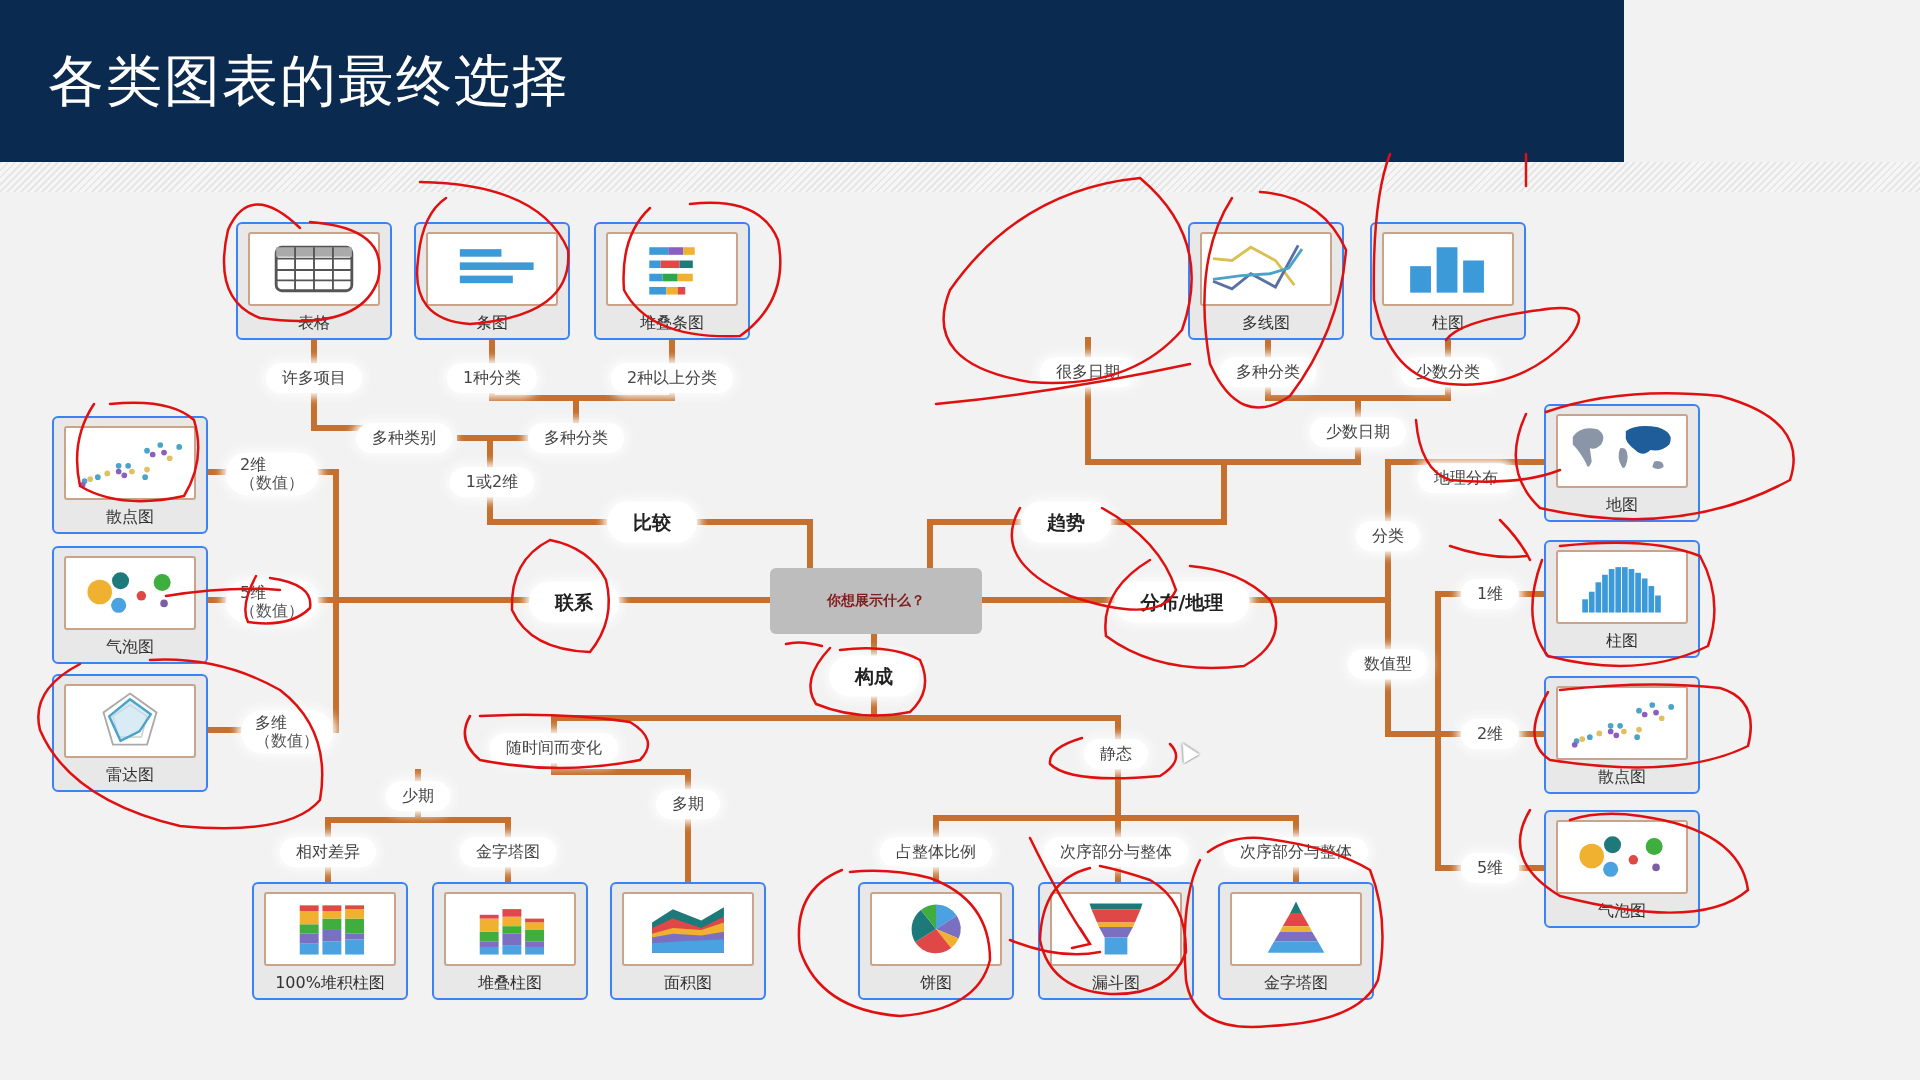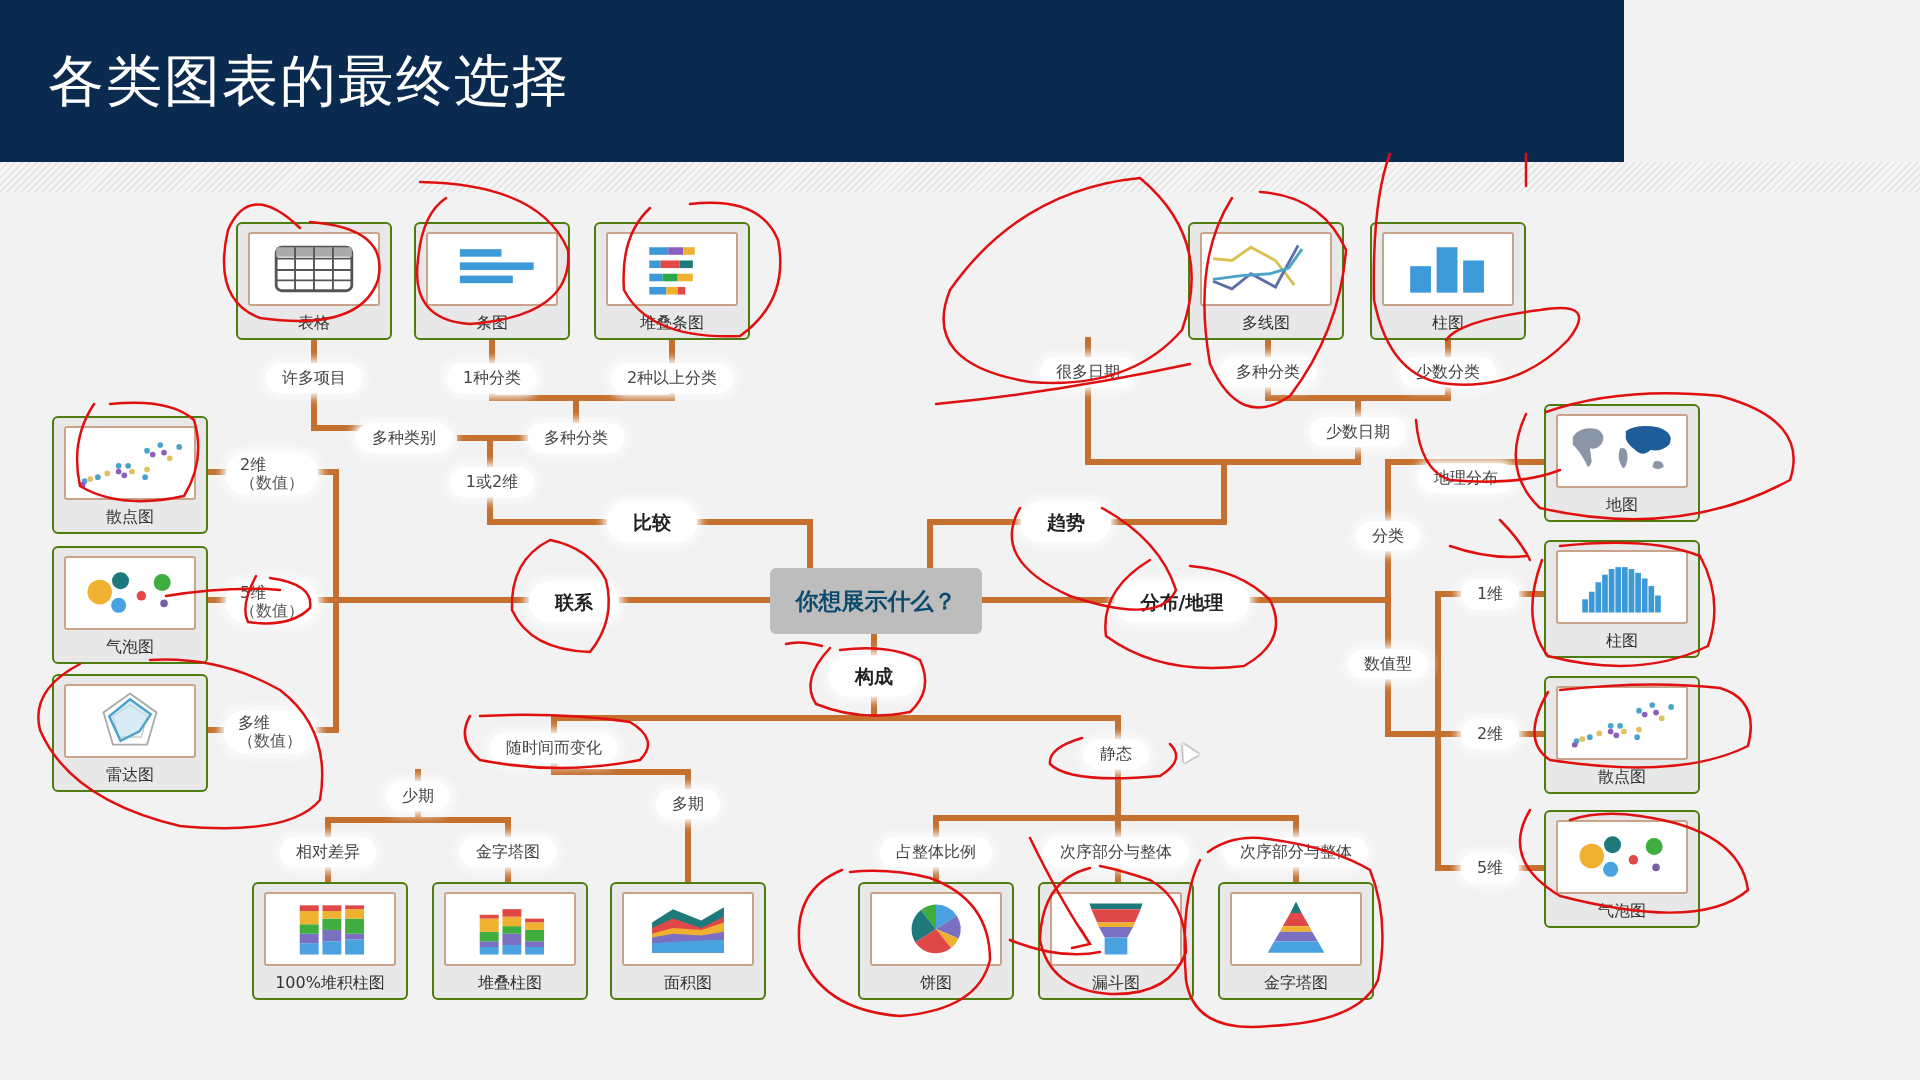--- a/index.html
+++ b/index.html
@@ -3,29 +3,29 @@
 <meta charset="utf-8">
 <style>
   html,body{margin:0;padding:0;}
   body{width:1920px;height:1080px;position:relative;overflow:hidden;background:#f2f2f2;font-family:"DejaVu Sans","Liberation Sans",sans-serif;}
   .header{position:absolute;left:0;top:0;width:1624px;height:162px;background:#0b2a4f;}
   .title{position:absolute;left:48px;top:44px;font-size:56px;color:#ffffff;letter-spacing:2px;font-family:"DejaVu Sans",sans-serif;}
   .stripe{position:absolute;left:0;top:162px;width:1920px;height:30px;
     background:repeating-linear-gradient(135deg,#e6e6e6 0 2px,#f6f6f6 2px 5px);}
   .stage{position:absolute;left:0;top:0;width:1920px;height:1080px;}
   svg.lines{position:absolute;left:0;top:0;}
-  .node{position:absolute;box-sizing:border-box;width:156px;height:118px;border:2px solid #4d7c0f;border-radius:6px;background:#e8e8e8;}
+  .node{position:absolute;box-sizing:border-box;width:156px;height:118px;border:2px solid #3b82f6;border-radius:6px;background:#e8e8e8;}
   .node .thumb{position:absolute;left:10px;top:8px;width:132px;height:74px;background:#ffffff;border:2px solid #c9a48a;border-radius:3px;box-sizing:border-box;overflow:hidden;}
   .node .thumb svg{width:100%;height:100%;display:block;}
   .node .cap{position:absolute;left:0;right:0;bottom:4px;text-align:center;font-size:16px;color:#333;}
   .pill{position:absolute;transform:translate(-50%,-50%);background:#ffffff;border-radius:22px;padding:6px 16px;font-size:16px;color:#444;white-space:nowrap;line-height:1.1;box-shadow:0 0 8px 4px #fbfbfb;}
   .pill.two{padding:4px 14px;}
   .pill small{display:block;font-size:16px;color:#555;}
   .pill.big{font-size:19px;font-weight:bold;color:#222;padding:10px 26px;}
-  .hub{position:absolute;left:770px;top:568px;width:212px;height:66px;background:#bdbdbd;border-radius:6px;display:flex;align-items:center;justify-content:center;font-size:23px;font-weight:bold;color:#0c4a6e;}
+  .hub{position:absolute;left:770px;top:568px;width:212px;height:66px;background:#bdbdbd;border-radius:6px;display:flex;align-items:center;justify-content:center;font-size:14px;font-weight:bold;color:#7f1d1d;}
   svg.ink{position:absolute;left:0;top:0;pointer-events:none;}
   .cursor{position:absolute;left:1178px;top:742px;width:0;height:0;border-left:9px solid transparent;border-right:9px solid transparent;border-bottom:18px solid #ffffff;transform:rotate(-30deg);filter:drop-shadow(0 0 1px #333);}
 </style>
 </head>
 <body>
 
 <div class="header">
   <div class="title">各类图表的最终选择</div>
 </div>
 <div class="stripe"></div>
@@ -368,21 +368,21 @@
   <div class="pill" style="left:492px;top:482px;">1或2维</div>
 
   <div class="pill two" style="left:272px;top:474px;">
     <span>2维</span>
     <small>（数值）</small>
   </div>
   <div class="pill two" style="left:272px;top:602px;">
     <span>5维</span>
     <small>（数值）</small>
   </div>
-  <div class="pill two" style="left:270px;top:732px;">
+  <div class="pill two" style="left:287px;top:732px;">
     <span>多维</span>
     <small>（数值）</small>
   </div>
 
   <div class="pill" style="left:1088px;top:372px;">很多日期</div>
   <div class="pill" style="left:1268px;top:372px;">多种分类</div>
   <div class="pill" style="left:1448px;top:372px;">少数分类</div>
   <div class="pill" style="left:1358px;top:432px;">少数日期</div>
   <div class="pill" style="left:1466px;top:478px;">地理分布</div>
   <div class="pill" style="left:1388px;top:536px;">分类</div>

